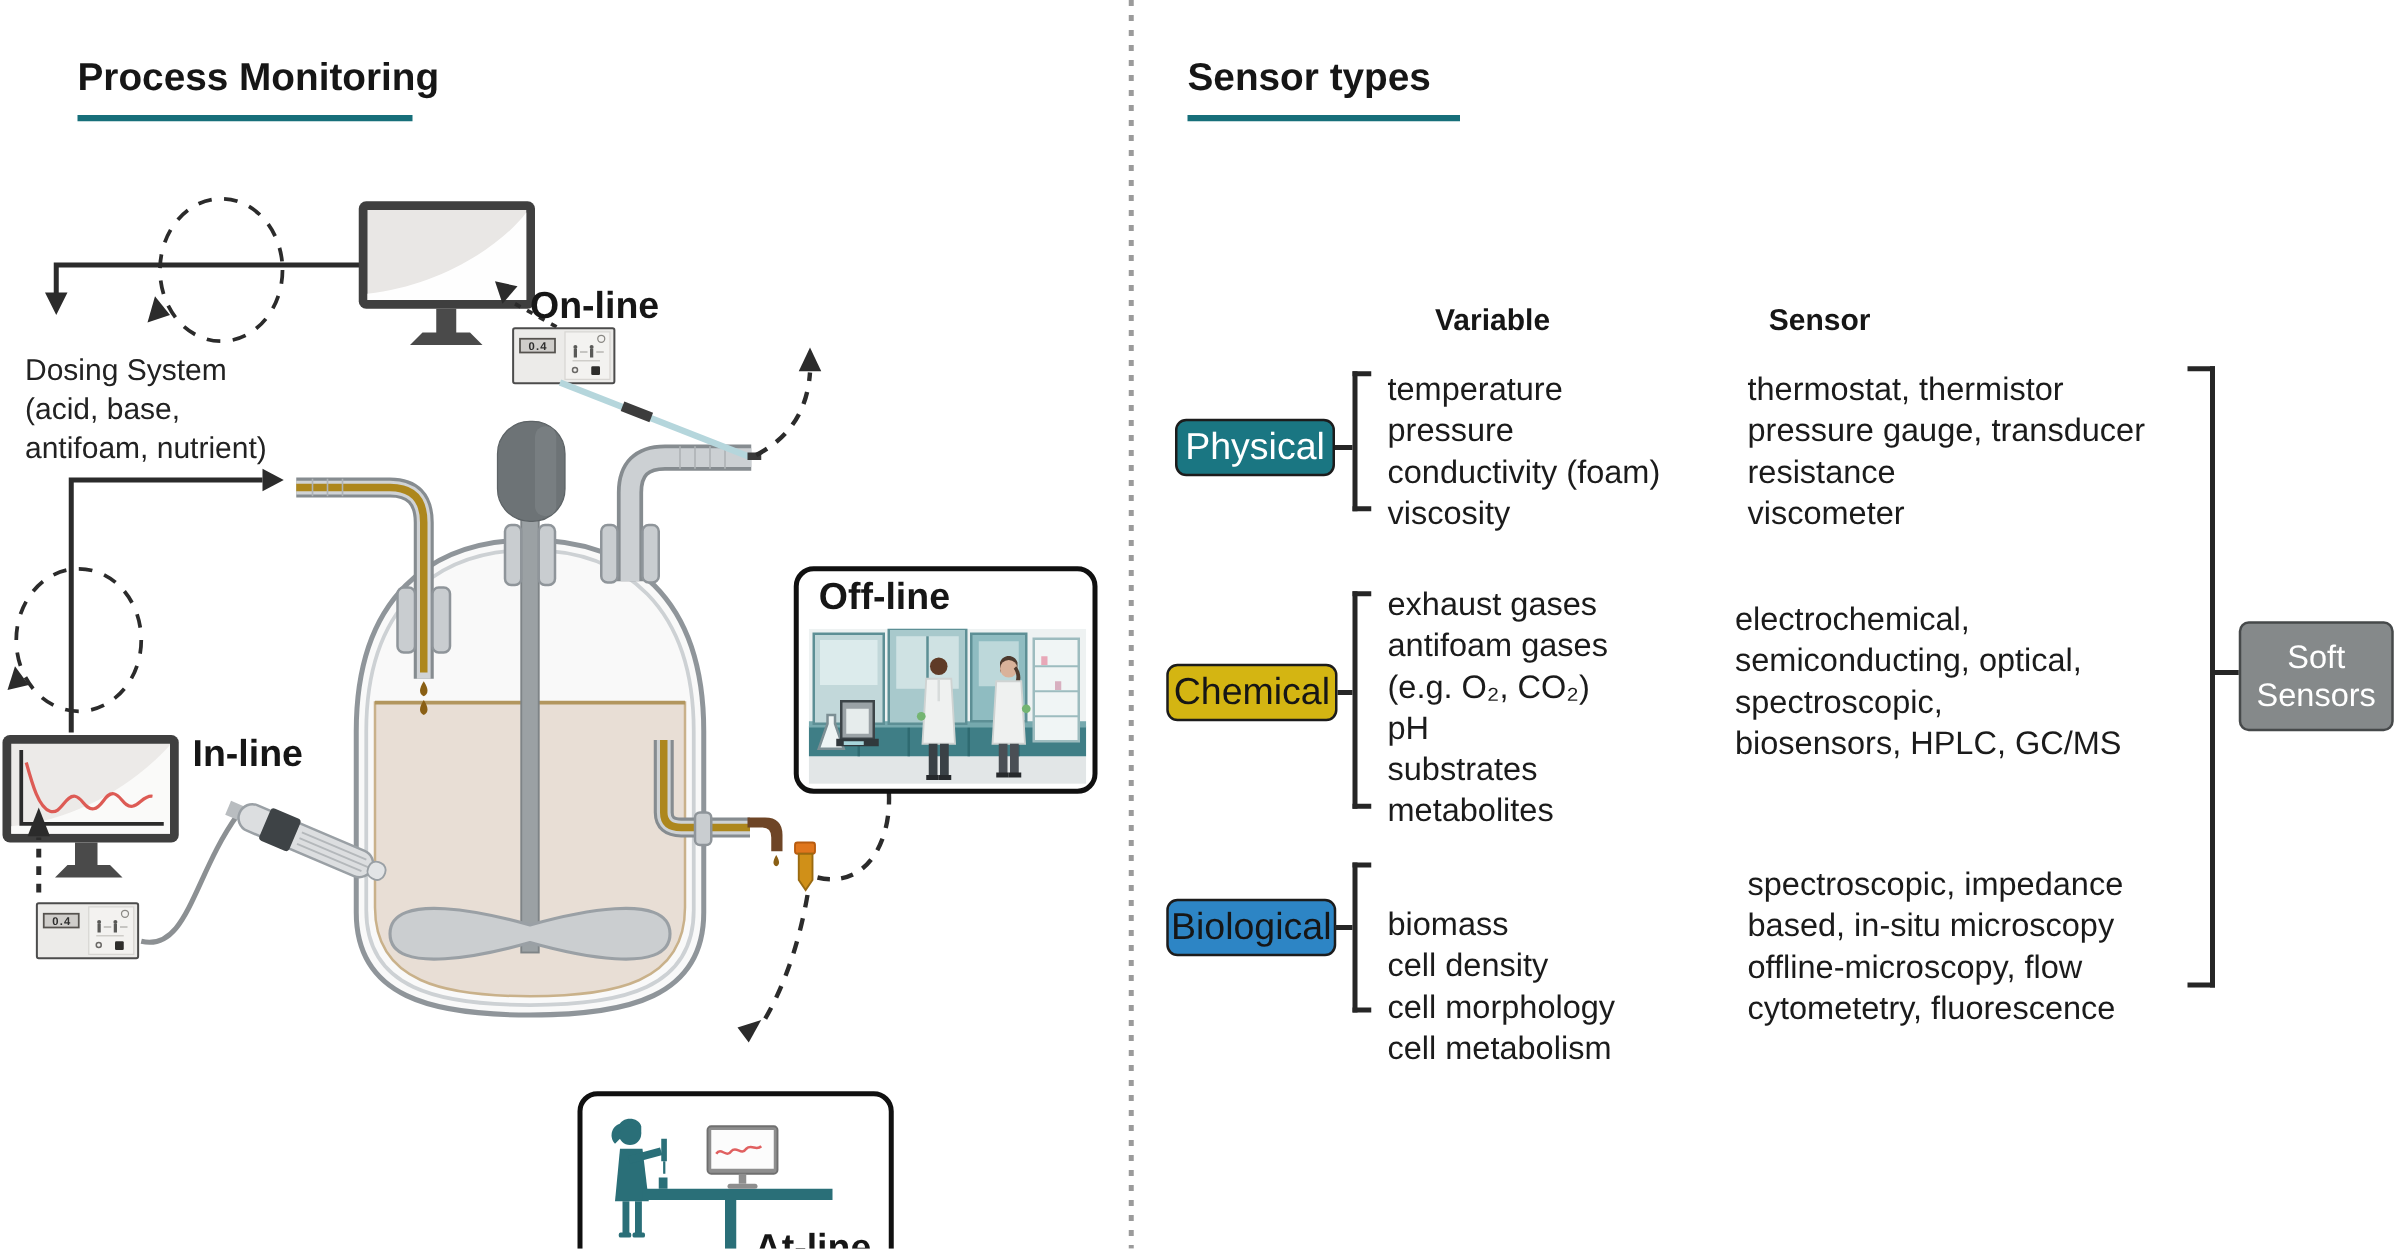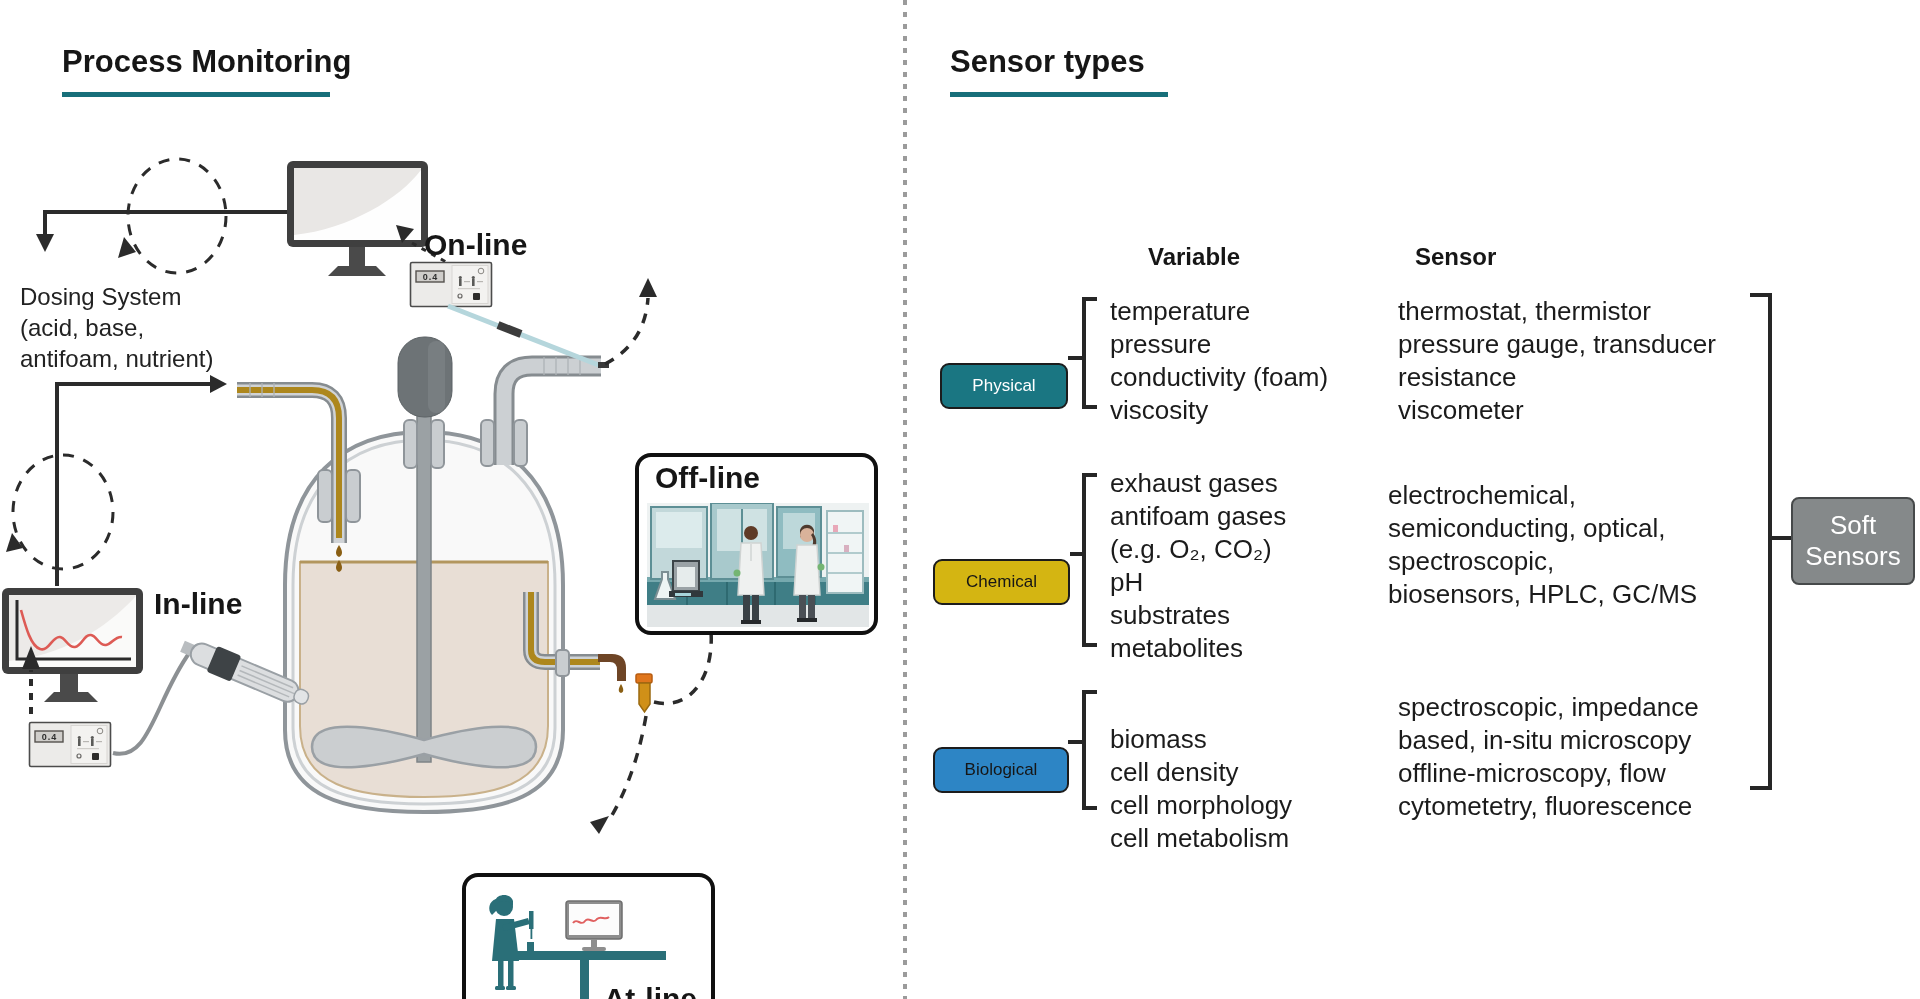--- a/index.html
+++ b/index.html
@@ -5,22 +5,22 @@
   html,body{margin:0;padding:0;background:#ffffff;}
   #canvas{position:relative;width:1920px;height:999px;background:#ffffff;overflow:hidden;
           font-family:"Liberation Sans","DejaVu Sans",sans-serif;color:#1b1b1b;}
   .abs{position:absolute;}
   .title{font-size:31px;font-weight:700;color:#161616;white-space:nowrap;}
   .underline{height:5px;background:#176f7a;}
   .mode-label{font-size:30px;font-weight:700;color:#161616;white-space:nowrap;}
   .note{font-size:24px;line-height:31px;white-space:pre-line;color:#222;}
   .col-header{font-size:24px;font-weight:700;color:#161616;white-space:nowrap;}
   .tline{font-size:26px;line-height:33px;white-space:nowrap;color:#1b1b1b;}
-  .badge{display:flex;align-items:center;justify-content:center;font-size:17px;
-         border:2px solid #1c1c1c;border-radius:9px;box-sizing:border-box;margin-top:28px;}
+  .badge{display:flex;align-items:center;justify-content:center;font-size:30px;
+         border:2px solid #1c1c1c;border-radius:9px;box-sizing:border-box;}
   .badge-phys{left:940px;top:335px;width:128px;height:46px;background:#1a7682;color:#ffffff;}
   .badge-chem{left:933px;top:531px;width:137px;height:46px;background:#d4b512;color:#161616;}
   .badge-bio{left:933px;top:719px;width:136px;height:46px;background:#2d85c5;color:#161616;}
   .brk{box-sizing:border-box;border:0 solid #262626;}
   .brk-left{border-left-width:4px;border-top-width:4px;border-bottom-width:4px;}
   .brk-phys{left:1082px;top:297px;width:15px;height:112px;}
   .brk-chem{left:1082px;top:473px;width:15px;height:174px;}
   .brk-bio{left:1082px;top:690px;width:15px;height:120px;}
   .conn{border-top:4px solid #262626;}
   .conn-phys{left:1068px;top:356px;width:14px;}

